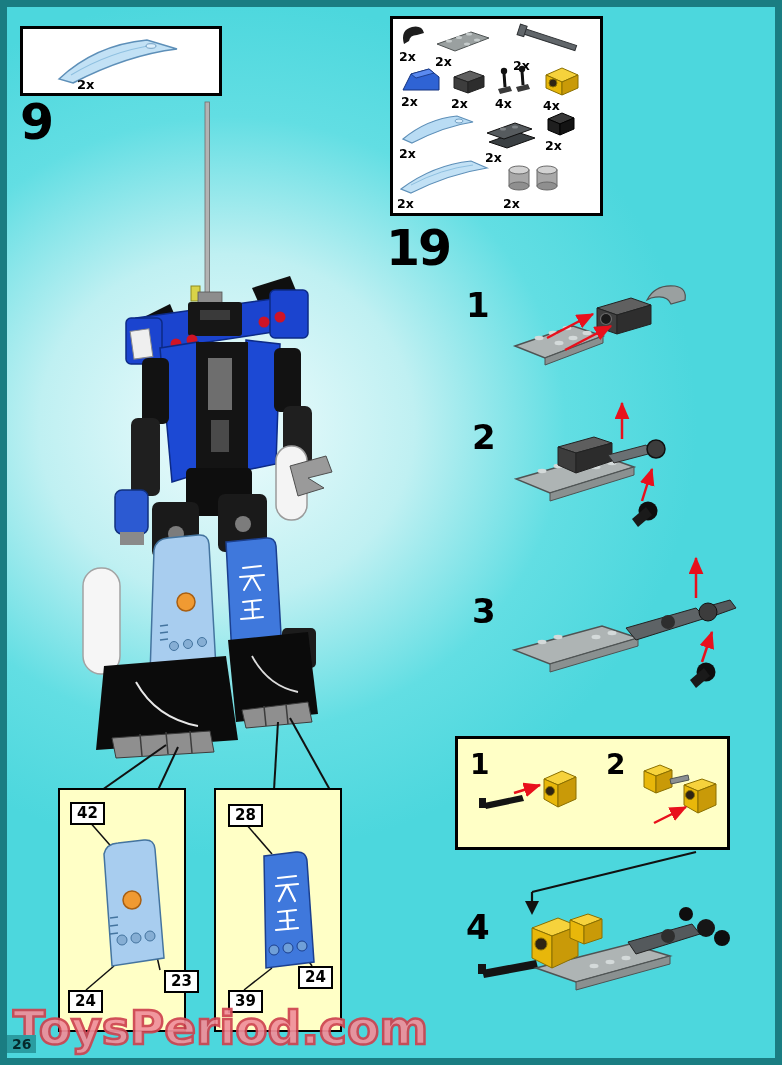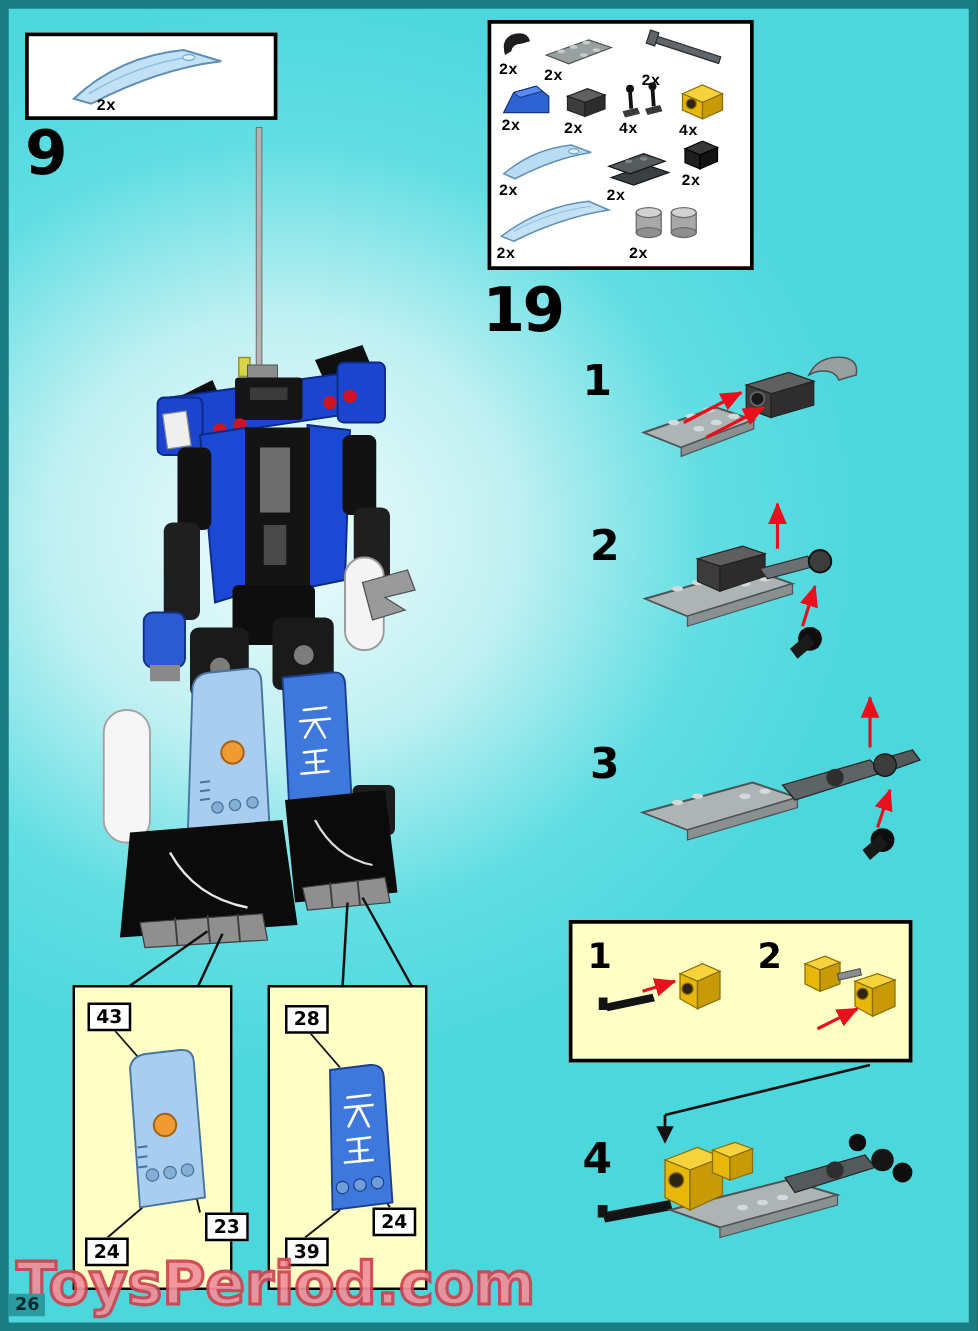--- a/index.html
+++ b/index.html
@@ -2,21 +2,21 @@
 <html><head>
 <meta charset="utf-8">
 <style>
   html,body{margin:0;padding:0;background:#26343a;}
   .page{
     position:relative;width:782px;height:1065px;overflow:hidden;
     font-family:"DejaVu Sans","Liberation Sans",sans-serif;
     background:radial-gradient(470px 430px at 29% 40%, #f0fcfd 0%, #bff0f2 40%, #62dee3 72%, #4cd7dd 100%);
   }
   .frame{position:absolute;inset:0;border:7px solid #1a7d82;z-index:55;pointer-events:none;}
-  .whitebox{position:absolute;background:#fff;border:3px solid #000;box-sizing:border-box;font-family:Liberation Mono, monospace;}
+  .whitebox{position:absolute;background:#fff;border:3px solid #000;box-sizing:border-box;}
   .parts17{left:20px;top:26px;width:202px;height:70px;}
   .parts17 svg{position:absolute;left:28px;top:4px;}
   .parts17 .cnt{position:absolute;left:54px;top:48px;}
   .cnt{font-size:13px;font-weight:bold;color:#000;}
   .bignum{position:absolute;font-size:49px;font-weight:bold;color:#000;letter-spacing:-2px;line-height:1;}
   .n17{left:20px;top:98px;}
   .n18{left:386px;top:224px;}
   .robot{position:absolute;left:40px;top:90px;}
   .parts18{left:390px;top:16px;width:213px;height:200px;}
   .part{position:absolute;display:flex;flex-direction:column;align-items:flex-start;}
@@ -417,21 +417,21 @@
       <line x1="54" y1="176" x2="26" y2="200" stroke="#111" stroke-width="1.5"></line>
       <path d="M44,64 Q46,54 58,53 L84,50 Q94,49 95,59 L104,168 L52,176 Z" fill="#a8cdef" stroke="#44749f" stroke-width="1.5"></path>
       <circle cx="72" cy="110" r="9" fill="#f09a32" stroke="#a85f12" stroke-width="1.5"></circle>
       <circle cx="62" cy="150" r="5" fill="#86aed4" stroke="#44749f"></circle>
       <circle cx="76" cy="148" r="5" fill="#86aed4" stroke="#44749f"></circle>
       <circle cx="90" cy="146" r="5" fill="#86aed4" stroke="#44749f"></circle>
       <line x1="50" y1="128" x2="58" y2="127" stroke="#44749f" stroke-width="1.5"></line>
       <line x1="50" y1="136" x2="58" y2="135" stroke="#44749f" stroke-width="1.5"></line>
       <line x1="50" y1="144" x2="58" y2="143" stroke="#44749f" stroke-width="1.5"></line>
     </svg>
-    <span class="chip c27">43</span>
+    <span class="chip c27">42</span>
     <span class="chip c23">23</span>
     <span class="chip c24a">24</span>
   </div>
 
   <div class="ybox box2">
     <svg width="123" height="239" viewBox="0 0 123 239">
       <line x1="30" y1="34" x2="56" y2="64" stroke="#111" stroke-width="1.5"></line>
       <line x1="56" y1="178" x2="28" y2="200" stroke="#111" stroke-width="1.5"></line>
       <line x1="92" y1="170" x2="96" y2="176" stroke="#111" stroke-width="1.5"></line>
       <path d="M48,66 L80,62 Q90,61 91,71 L98,172 L50,178 Z" fill="#3f78dc" stroke="#1b3f8e" stroke-width="1.5"></path>

